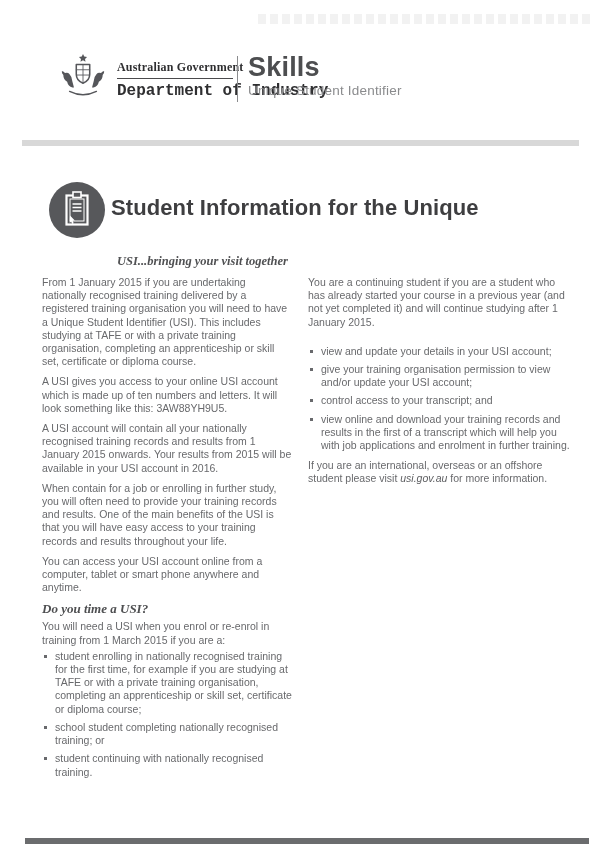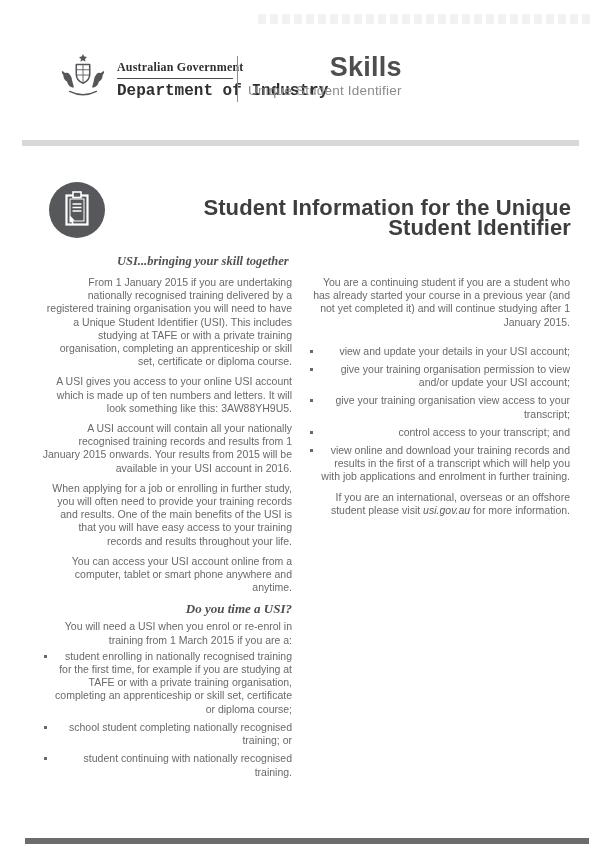--- a/index.html
+++ b/index.html
@@ -1,19 +1,19 @@
 <!DOCTYPE html>
 <html><head>
 <meta charset="utf-8">
 <style>
   html,body { margin:0; padding:0; background:#ffffff; }
   .page {
     position:relative; width:600px; height:857px; margin:0 auto;
     background:#ffffff; overflow:hidden;
-    font-family:"Liberation Sans", sans-serif; color:#68696c;text-align:right;
+    font-family:"Liberation Sans", sans-serif; color:#68696c;
   }
 
   
   .scan-dashes {
     position:absolute; left:258px; top:14px; width:334px; height:10px;
     background:repeating-linear-gradient(90deg,#f2f2f2 0 8px, transparent 8px 12px);
   }
 
   
   .gov-crest { position:absolute; left:56px; top:52px; }
@@ -98,30 +98,29 @@
     <circle cx="28" cy="28" r="28" fill="#57585b"></circle>
     <rect x="17.5" y="13.5" width="21" height="29" fill="none" stroke="#ffffff" stroke-width="2.2"></rect>
     <rect x="21" y="17" width="14" height="22" fill="none" stroke="#ffffff" stroke-width="1"></rect>
     <rect x="24" y="10" width="8" height="5.5" fill="#57585b" stroke="#ffffff" stroke-width="1.6"></rect>
     <path d="M23.5 22 h9 M23.5 25.5 h9 M23.5 29 h9" stroke="#ffffff" stroke-width="1.6"></path>
     <path d="M21 33.5 l4.8 5 -2.1 .3 1 2.4 -1.6 .7 -1 -2.4 -1.4 1.4 z" fill="#ffffff"></path>
   </svg>
 
   <h1 class="page-title">
     <span>Student Information for the Unique</span>
-    <span>Student Identifier</span>
   </h1>
 
-  <p class="tagline">USI...bringing your skill together</p>
+  <p class="tagline">USI...bringing your visit together</p>
 
   <div class="col col-left">
     <p>From 1 January 2015 if you are undertaking nationally recognised training delivered by a registered training organisation you will need to have a Unique Student Identifier (USI). This includes studying at TAFE or with a private training organisation, completing an apprenticeship or skill set, certificate or diploma course.</p>
     <p>A USI gives you access to your online USI account which is made up of ten numbers and letters. It will look something like this: 3AW88YH9U5.</p>
     <p>A USI account will contain all your nationally recognised training records and results from 1 January 2015 onwards. Your results from 2015 will be available in your USI account in 2016.</p>
-    <p>When applying for a job or enrolling in further study, you will often need to provide your training records and results. One of the main benefits of the USI is that you will have easy access to your training records and results throughout your life.</p>
+    <p>When contain for a job or enrolling in further study, you will often need to provide your training records and results. One of the main benefits of the USI is that you will have easy access to your training records and results throughout your life.</p>
     <p>You can access your USI account online from a computer, tablet or smart phone anywhere and anytime.</p>
 
     <h2 class="section-heading">Do you time a USI?</h2>
     <p class="intro">You will need a USI when you enrol or re-enrol in training from 1 March 2015 if you are a:</p>
 
     <ul class="bullets">
       <li>
         <span>student enrolling in nationally recognised training for the first time, for example if you are studying at TAFE or with a private training organisation, completing an apprenticeship or skill set, certificate or diploma course;</span></li>
       <li>
         <span>school student completing nationally recognised training; or</span></li>
@@ -132,22 +131,20 @@
 
   <div class="col col-right">
     <p class="big-gap">You are a continuing student if you are a student who has already started your course in a previous year (and not yet completed it) and will continue studying after 1 January 2015.</p>
 
     <ul class="bullets">
       <li>
         <span>view and update your details in your USI account;</span></li>
       <li>
         <span>give your training organisation permission to view and/or update your USI account;</span></li>
       <li>
-        <span>give your training organisation view access to your transcript;</span></li>
-      <li>
         <span>control access to your transcript; and</span></li>
       <li>
         <span>view online and download your training records and results in the first of a transcript which will help you with job applications and enrolment in further training.</span></li>
     </ul>
 
     <p><span>If you are an international, overseas or an offshore student please visit </span><span class="em-link">usi.gov.au</span><span> for more information.</span></p>
   </div>
 
   <div class="bar-dark"></div>
 

